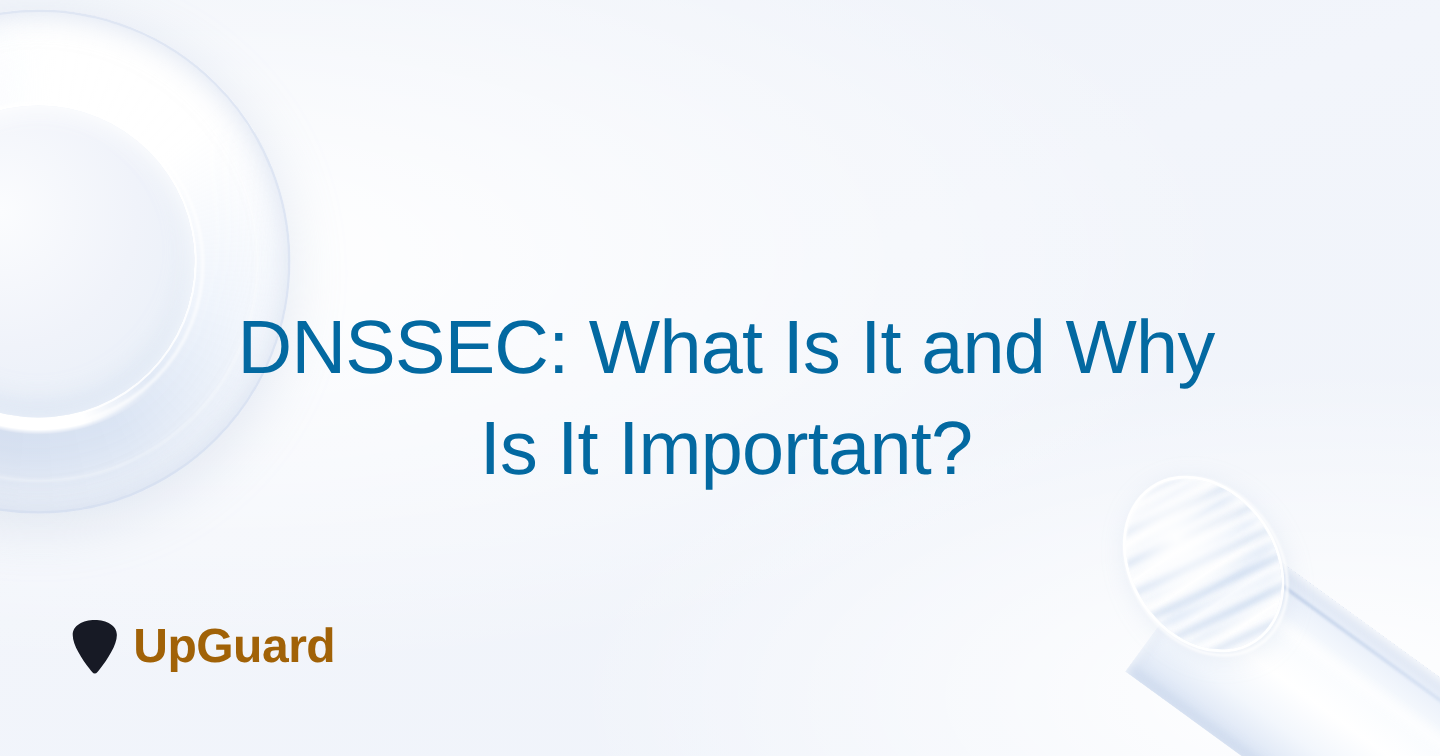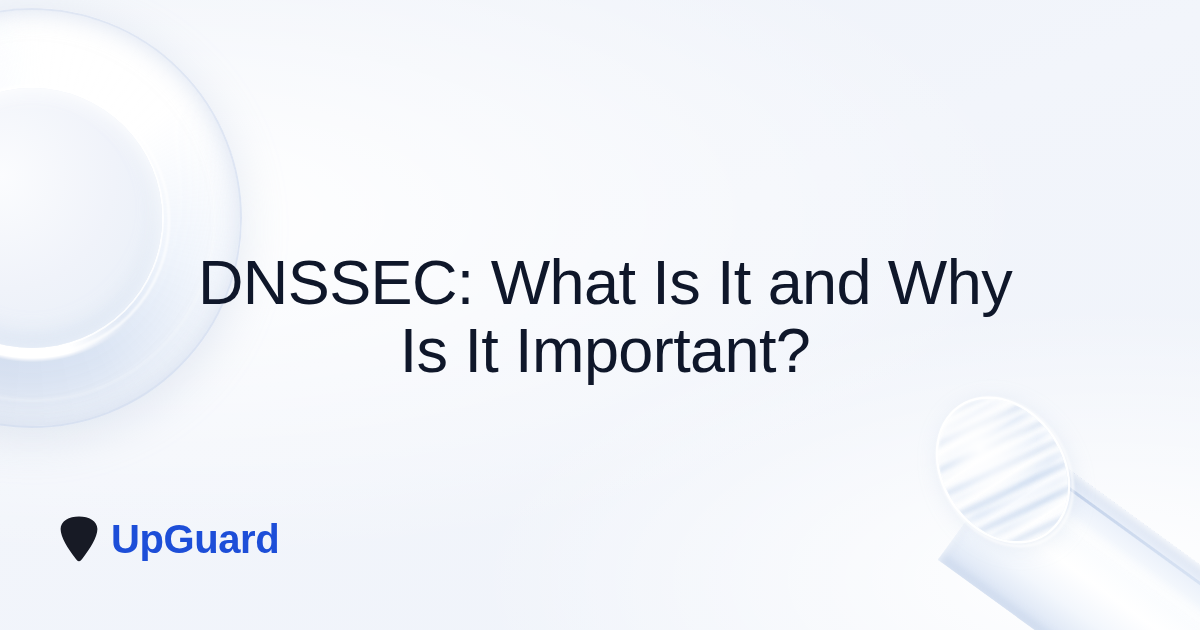--- a/index.html
+++ b/index.html
@@ -272,23 +272,23 @@
     filter: blur(1px);
   }
 
   
   .headline {
     position: absolute;
     left: 150px;
     top: 206px;
     width: 910px;
     text-align: center;
-    color: #0f172a;
+    color: #0369a1;
     font-size: 63px;
-    line-height: 68px;
+    line-height: 84px;
     font-weight: 400;
     letter-spacing: -0.6px;
     white-space: pre-line;
   }
 
   
   .logo {
     position: absolute;
     left: 60px;
     top: 516px;
@@ -297,21 +297,21 @@
     gap: 13px;
   }
 
   .logo-mark {
     width: 38px;
     height: 46px;
     display: block;
   }
 
   .logo-word {
-    color: #1d4ed8;
+    color: #a16207;
     font-size: 40px;
     font-weight: 700;
     letter-spacing: -0.4px;
     line-height: 1;
     text-align: center;
   }
 </style>
 </head>
 <body>
 

